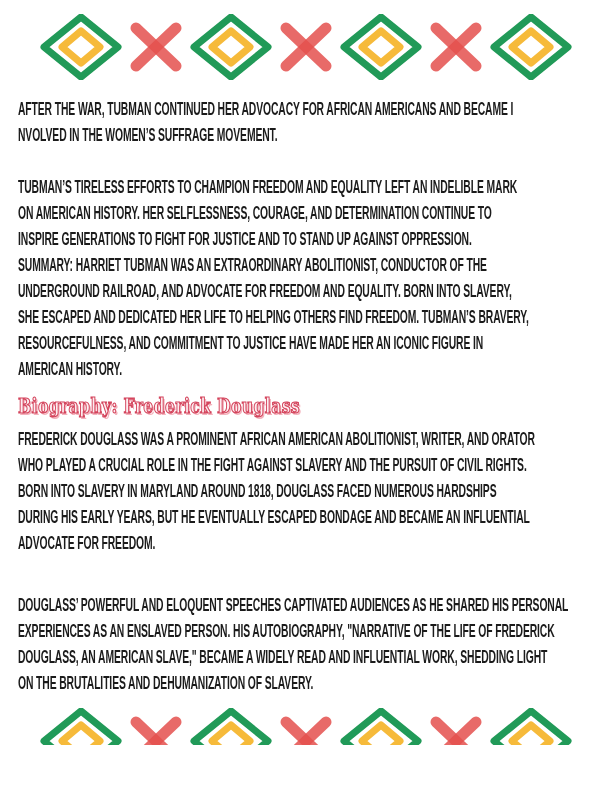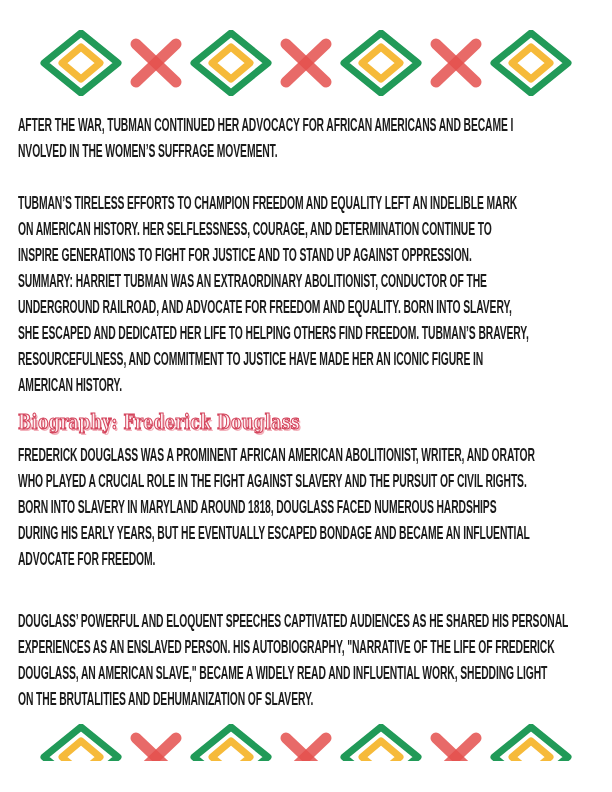--- a/index.html
+++ b/index.html
@@ -7,21 +7,20 @@
     padding: 0;
     background: #ffffff;
   }
   .page {
     position: relative;
     width: 612px;
     height: 745px;
     background: #ffffff;
     overflow: hidden;
     font-family: "Liberation Sans", sans-serif;
-    margin-top: 16px;
   }
 
   
   .border-row {
     position: absolute;
     left: 0;
     right: 0;
     display: flex;
     justify-content: center;
     align-items: center;

